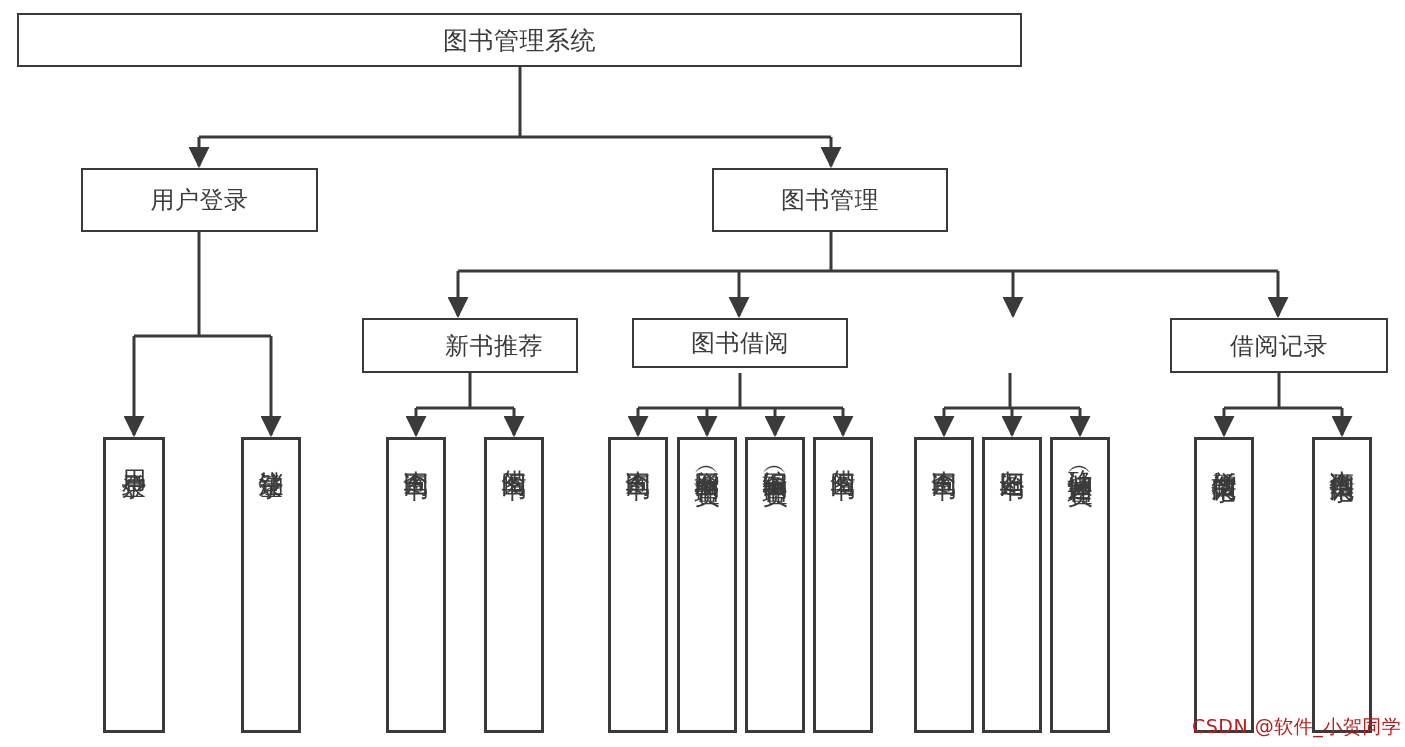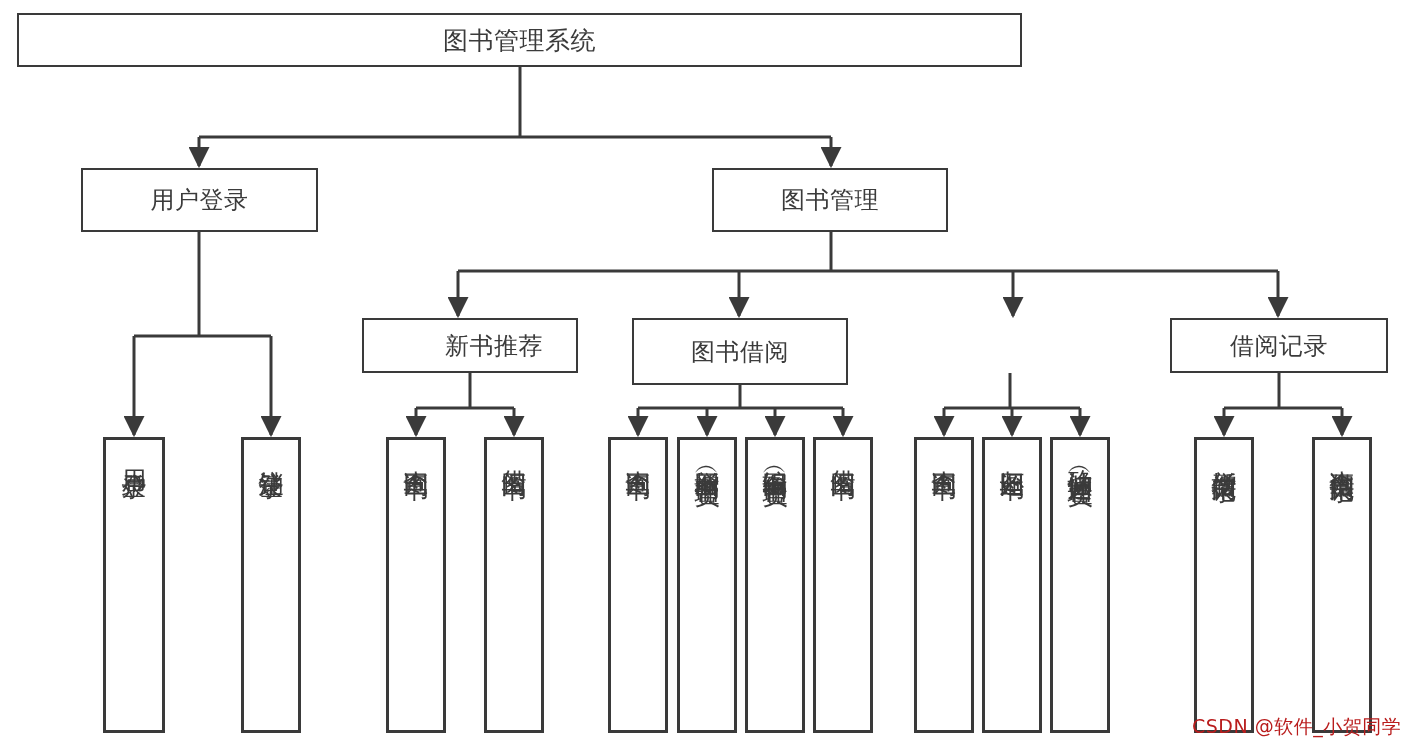--- a/index.html
+++ b/index.html
@@ -136,21 +136,21 @@
   <div class="node node-l1" style="left:81px; top:168px; width:237px; height:64px;">
     <span class="node-label">用户登录</span>
   </div>
   <div class="node node-l1" style="left:712px; top:168px; width:236px; height:64px;font-family:Liberation Serif, serif;">
     <span class="node-label">图书管理</span>
   </div>
 
   <div class="node node-l2" style="left:362px; top:318px; width:216px; height:55px;padding-left:48px;">
     <span class="node-label">新书推荐</span>
   </div>
-  <div class="node node-l2" style="left:632px; top:318px; width:216px; height:67px;">
+  <div class="node node-l2" style="left:632px; top:318px; width:216px; height:50px;">
     <span class="node-label">图书借阅</span>
   </div>
   <div class="node node-l2" style="left:1170px; top:318px; width:218px; height:55px;">
     <span class="node-label">借阅记录</span>
   </div>
 
   <div class="node node-leaf" style="left:103px; top:437px; width:62px; height:296px;">
     <span class="node-label">用户登录</span>
   </div>
   <div class="node node-leaf" style="left:241px; top:437px; width:60px; height:296px;">

